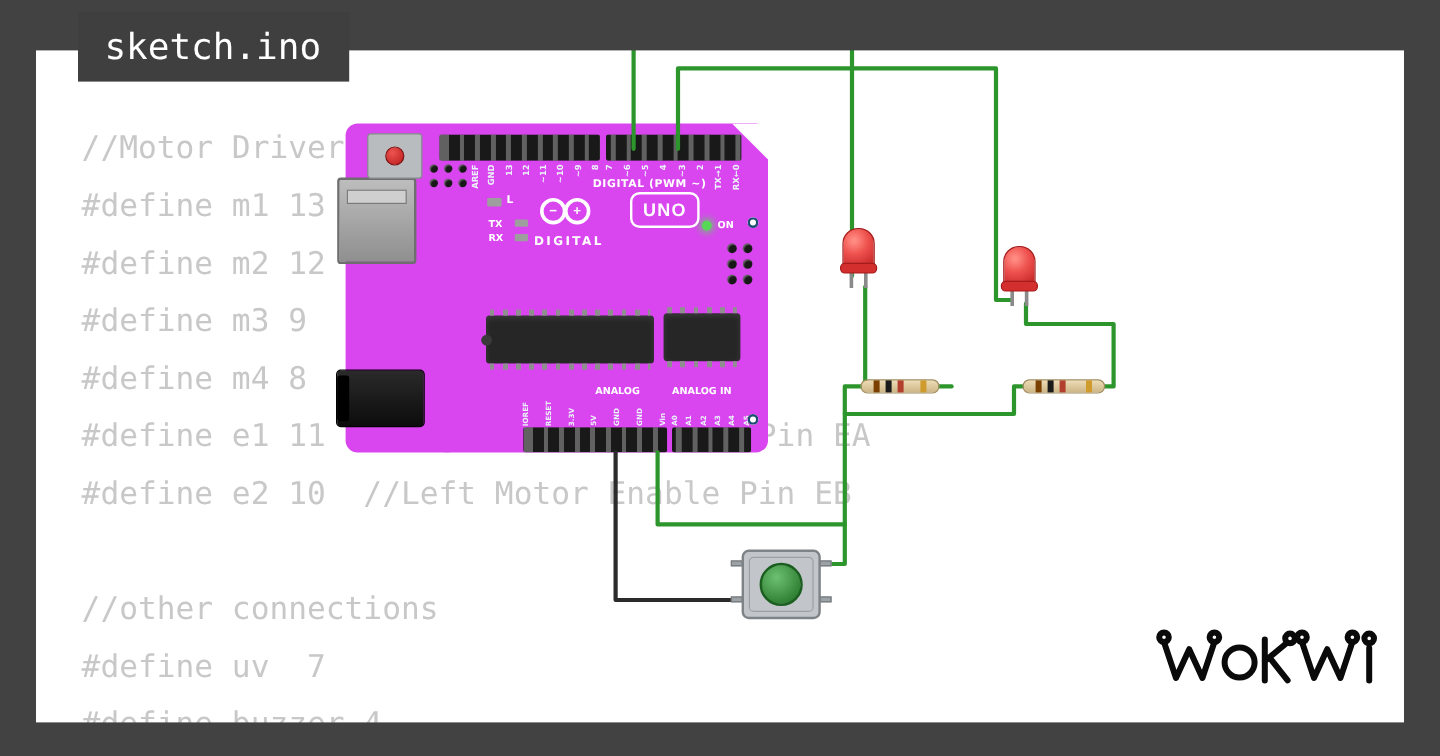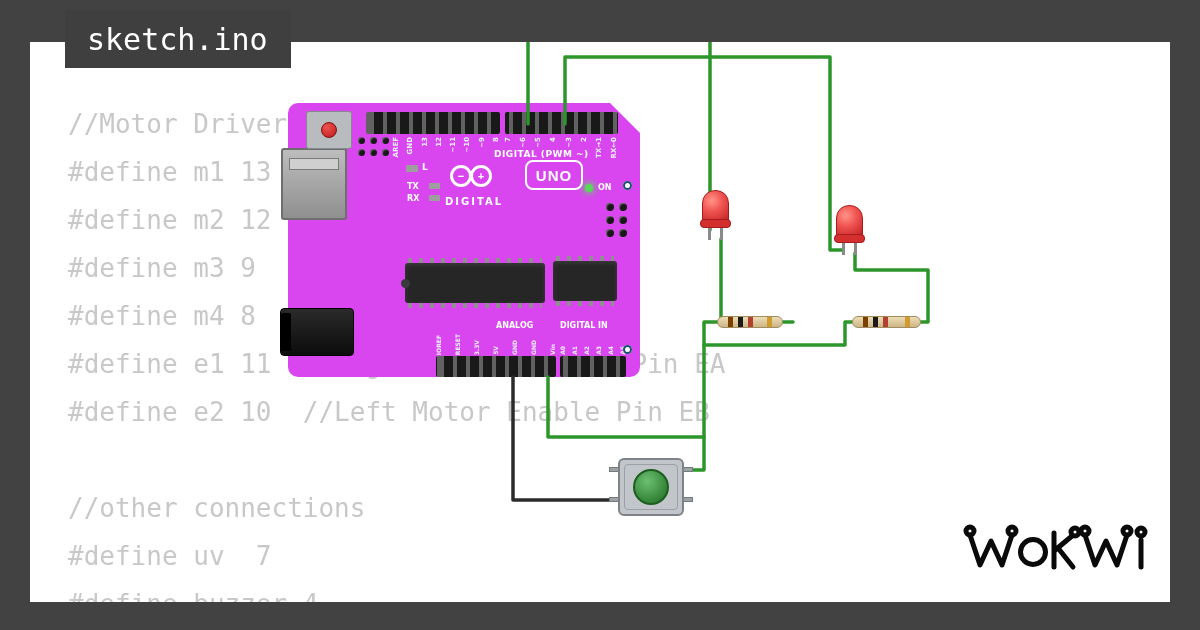--- a/index.html
+++ b/index.html
@@ -172,21 +172,21 @@
         <div class="pin-label">A0</div>
         <div class="pin-label">A1</div>
         <div class="pin-label">A2</div>
         <div class="pin-label">A3</div>
         <div class="pin-label">A4</div>
         <div class="pin-label">A5</div>
       </div>
 
     <div class="silk lbl-digital">DIGITAL (PWM ~)</div>
     <div class="silk lbl-power">ANALOG</div>
-    <div class="silk lbl-analog">DIGITAL IN</div>
+    <div class="silk lbl-analog">ANALOG IN</div>
 
     <div class="mini-led" style="left:118px;top:62px;width:12px;height:7px;"></div>
     <div class="silk lbl-l">L</div>
     <div class="silk lbl-tx">TX</div>
     <div class="mini-led" style="left:141px;top:80px;width:11px;height:6px;"></div>
     <div class="silk lbl-rx">RX</div>
     <div class="mini-led" style="left:141px;top:92px;width:11px;height:6px;"></div>
     <div class="on-dot"></div>
     <div class="silk lbl-on">ON</div>
 

